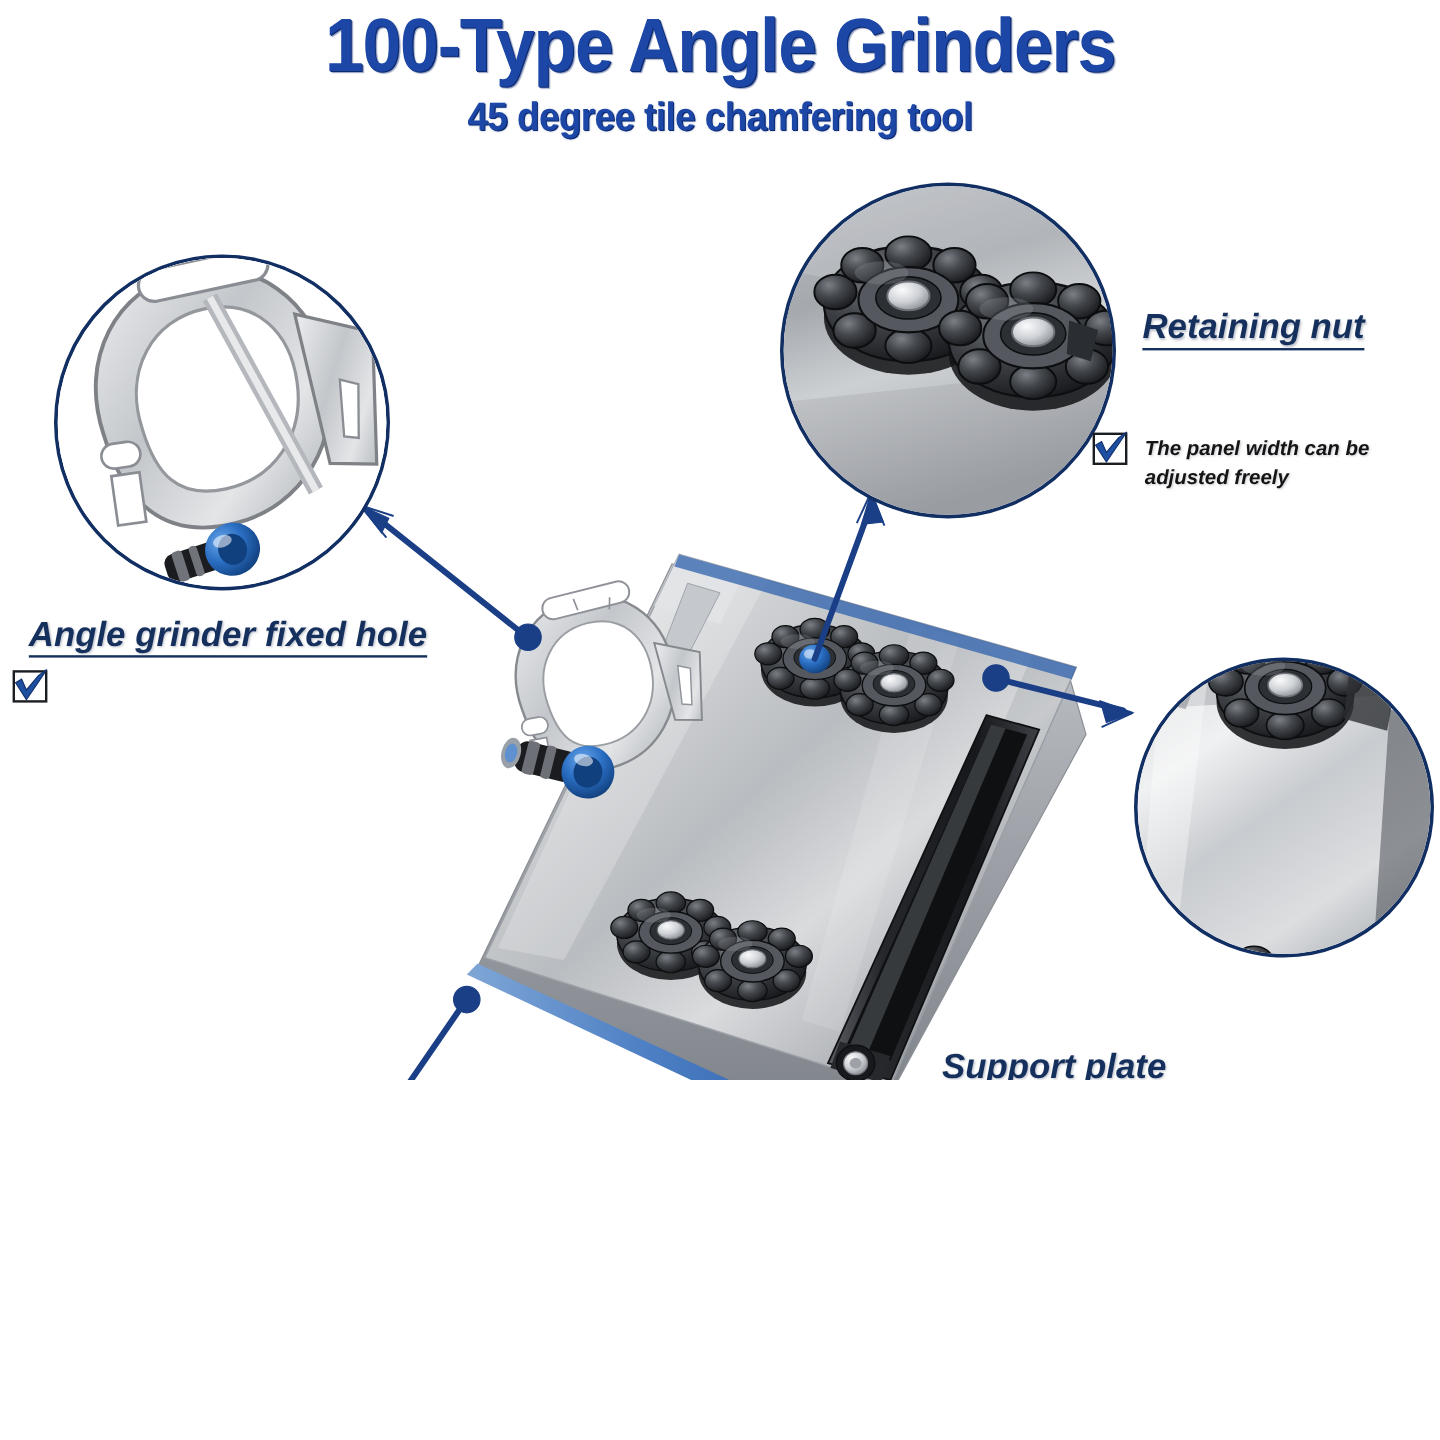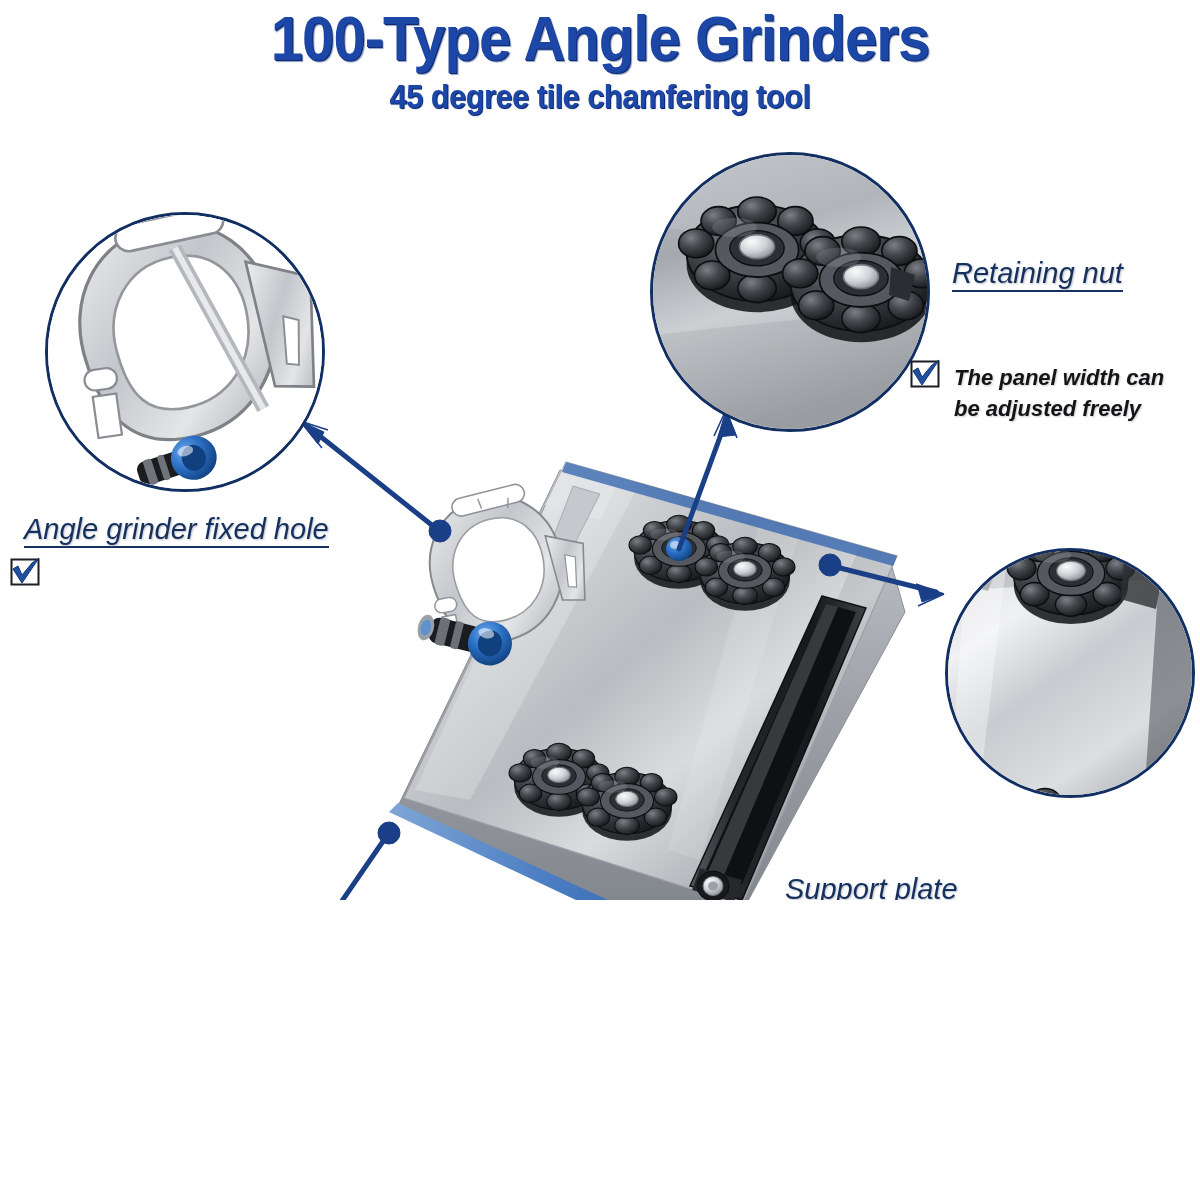--- a/index.html
+++ b/index.html
@@ -54,37 +54,37 @@
       1px 1px 0 #0d2a72,
       1px 1px 2px rgba(13,42,114,0.4);
     white-space: nowrap;
   }
 
   
   .callout-head {
     position: absolute;
     font-family: "Liberation Sans", sans-serif;
     font-style: italic;
-    font-weight: normal;
+    font-weight: bold;
     font-size: 29px;
     color: #16305e;
     white-space: nowrap;
     text-shadow: 1px 1px 2px rgba(120,130,150,0.5);
     border-bottom: 2px solid #16305e;
     padding-bottom: 1px;
     line-height: 1.08;
   }
 
   
   .callout-body {
     position: absolute;
     font-family: "Liberation Sans", sans-serif;
     font-style: italic;
     font-weight: bold;
-    font-size: 22px;
+    font-size: 17px;
     line-height: 1.42;
     color: #141414;
     text-shadow: 1px 1px 2px rgba(140,145,155,0.45);
   }
 
   .check {
     position: absolute;
     width: 34px;
     height: 32px;
   }

